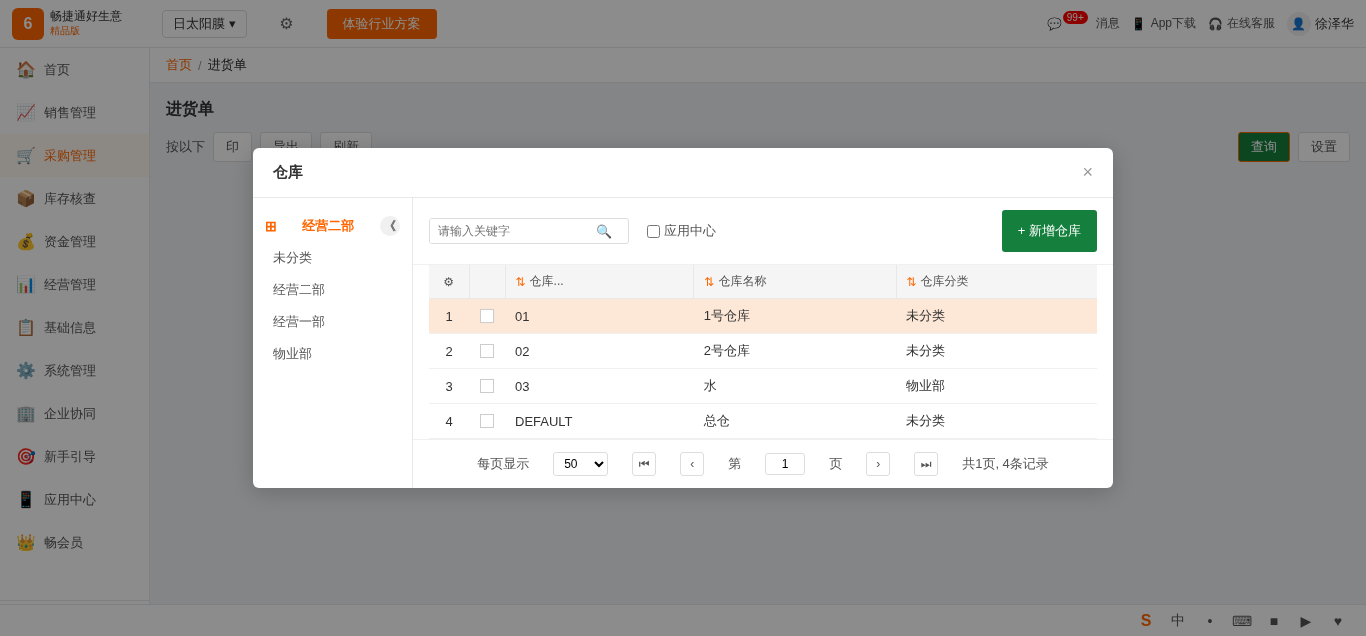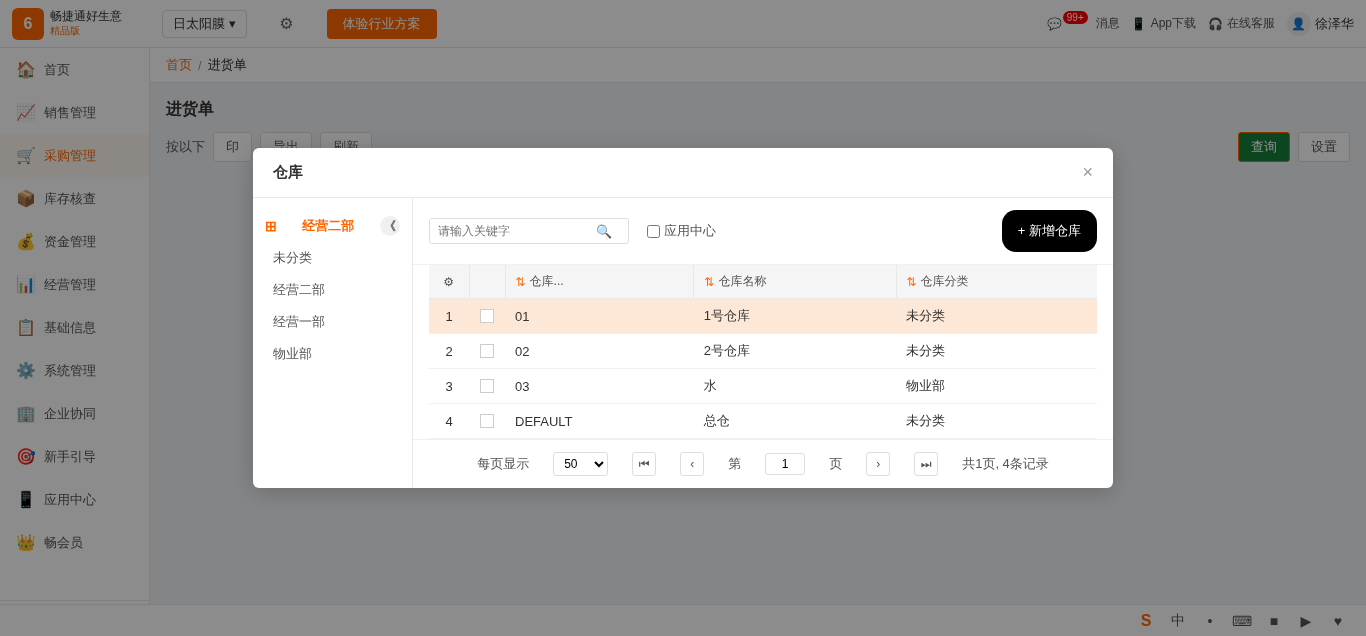--- a/index.html
+++ b/index.html
@@ -156,22 +156,22 @@
       border: 1px solid #ddd; border-radius: 3px; overflow: hidden;
       background: #fff; flex: 0 0 200px;
     }
     .search-input-wrap input {
       border: none; outline: none; padding: 5px 8px; font-size: 12px; width: 160px; color: #999;
     }
     .search-input-wrap .si { padding: 0 6px; color: #aaa; cursor: pointer; }
     .show-disabled { display: flex; align-items: center; gap: 4px; color: #555; font-size: 13px; cursor: pointer; }
     .add-warehouse-btn {
       margin-left: auto;
-      background: #000000; color: #fff; border: none;
-      padding: 12px 16px; border-radius: 14px; cursor: pointer; font-size: 13px;
+      background: #15803d; color: #fff; border: none;
+      padding: 12px 16px; border-radius: 3px; cursor: pointer; font-size: 13px;
     }
 
     
     .table-wrap { flex: 1; overflow-y: auto; padding: 0 16px; }
     table { width: 100%; border-collapse: collapse; }
     thead tr th {
       background: #f5f5f5; padding: 8px 10px; text-align: left;
       font-size: 12px; color: #555; font-weight: normal;
       border-bottom: 1px solid #e8e8e8; border-right: 1px solid #e8e8e8;
     }

